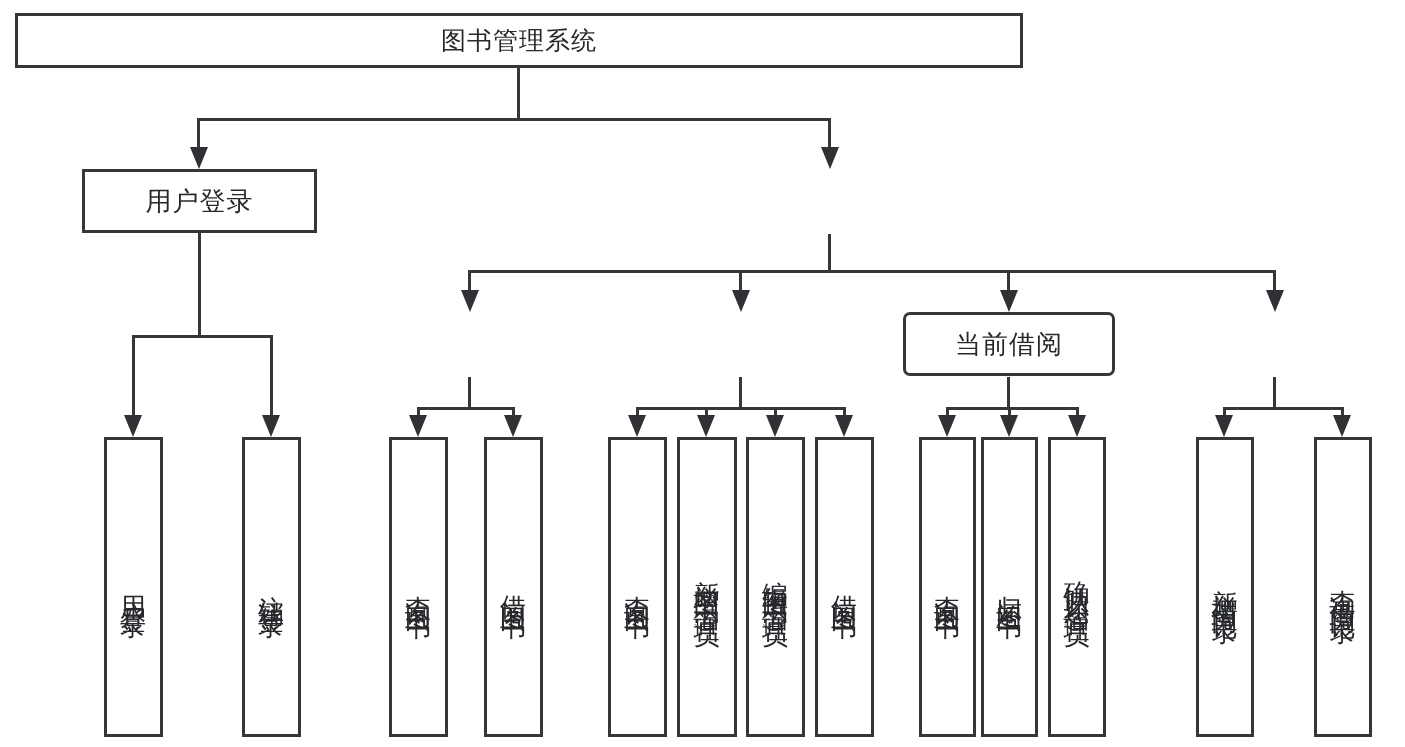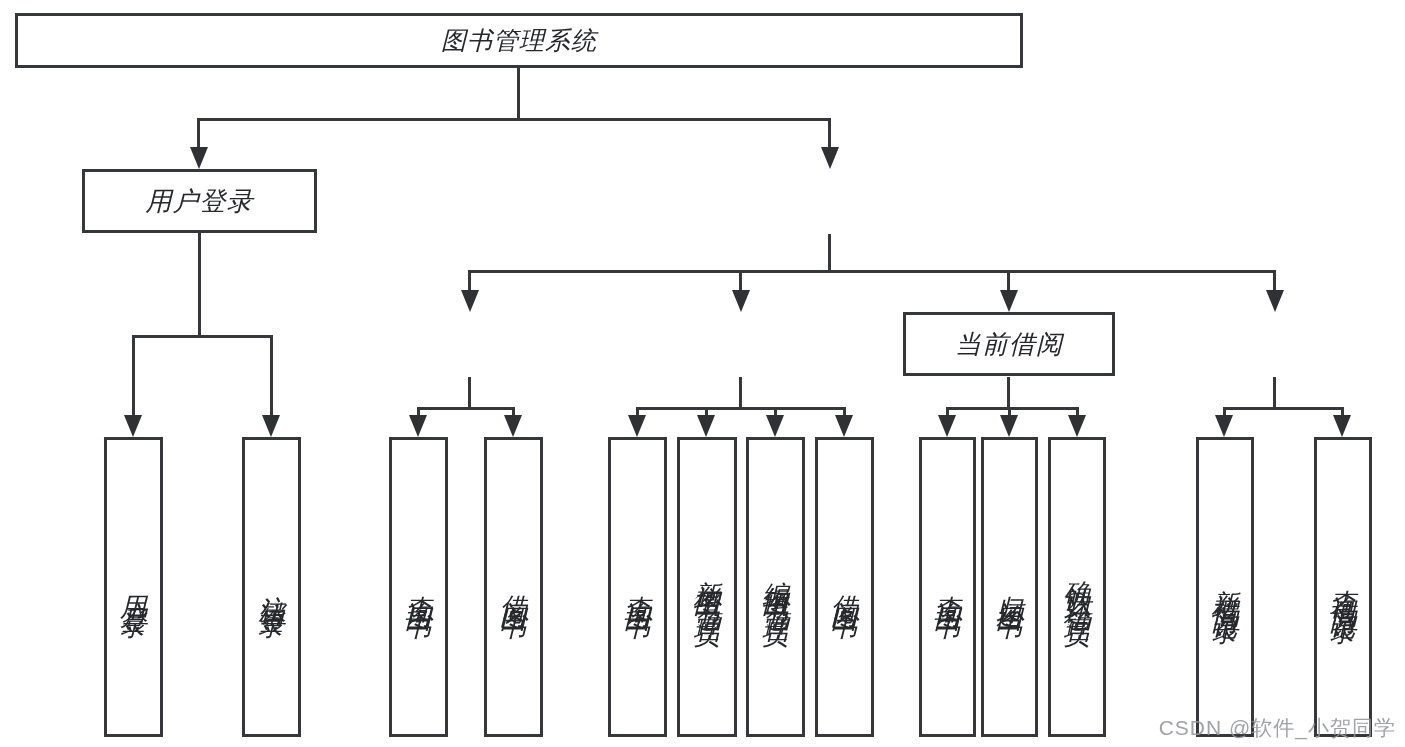--- a/index.html
+++ b/index.html
@@ -11,21 +11,20 @@
     overflow:hidden;
   }
   
   .box{
     position:absolute;
     background:#ffffff;
     border:3px solid #35373b;
     box-sizing:border-box;
     display:flex;align-items:center;justify-content:center;
     color:#26282c;
-    font-style:italic;
   }
   .h-label{font-size:26px;letter-spacing:1px;white-space:nowrap;}
   .root-label{font-size:25px;letter-spacing:1px;white-space:nowrap;}
   .v-box span{
     writing-mode:vertical-rl;
     text-orientation:mixed;
     font-size:26px;
     letter-spacing:6px;
     line-height:1;
     color:#26282c;
@@ -57,21 +56,21 @@
 <div id="stage">
 
   <div class="box" style="left:15px;top:13px;width:1008px;height:55px;">
     <span class="root-label">图书管理系统</span>
   </div>
 
   <div class="box" style="left:82px;top:169px;width:235px;height:64px;">
     <span class="h-label">用户登录</span>
   </div>
 
-  <div class="box" style="left:903px;top:312px;width:212px;height:64px;">
+  <div class="box" style="left:903px;top:312px;width:212px;height:64px;border-radius:7px;">
     <span class="h-label">当前借阅</span>
   </div>
 
   <div class="box v-box" style="left:104px;top:437px;width:59px;height:300px;">
     <span>用户登录</span>
   </div>
   <div class="box v-box" style="left:242px;top:437px;width:59px;height:300px;">
     <span>注销登录</span>
   </div>
 
@@ -164,15 +163,14 @@
   <div class="lv" style="left:1076px;top:407px;height:10px;"></div>
   <div class="arrow" style="left:1068px;top:415px;"></div>
 
   <div class="lv" style="left:1273px;top:377px;height:30px;"></div>
   <div class="lh" style="left:1223px;top:407px;width:121px;"></div>
   <div class="lv" style="left:1223px;top:407px;height:10px;"></div>
   <div class="arrow" style="left:1215px;top:415px;"></div>
   <div class="lv" style="left:1341px;top:407px;height:10px;"></div>
   <div class="arrow" style="left:1333px;top:415px;"></div>
 
-  <div class="watermark">CSDN @软件_小贺同学</div>
 
 </div>
 
 </body></html>

